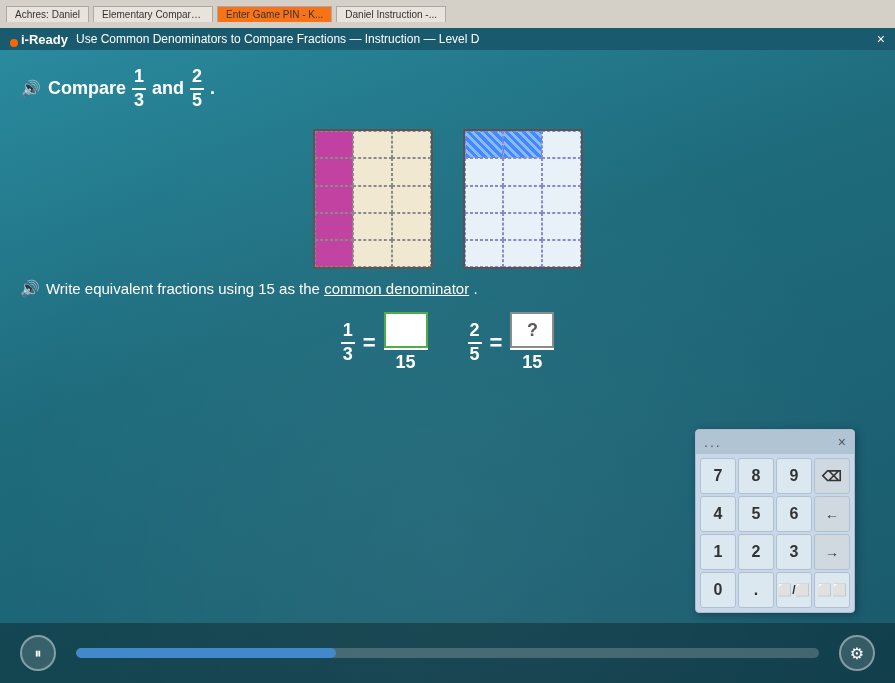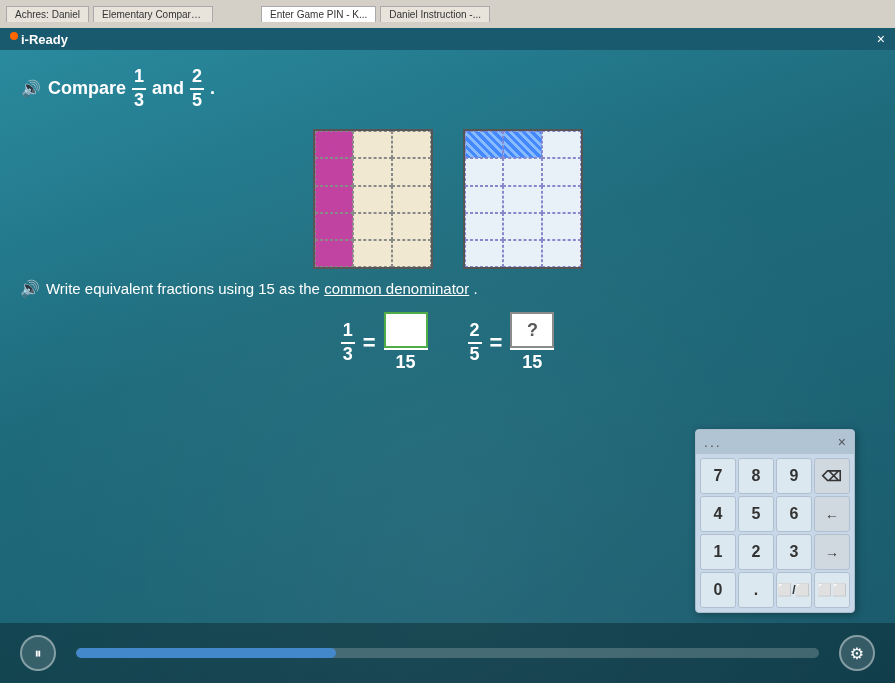--- a/index.html
+++ b/index.html
@@ -27,43 +27,42 @@
       padding: 2px 8px;
       border: 1px solid #aaa;
       border-bottom: none;
       font-size: 10px;
       white-space: nowrap;
       overflow: hidden;
       max-width: 120px;
       text-overflow: ellipsis;
     }
     .browser-tab.active {
-      background: #ffffff;
-      margin-left: 44px;
+      background: #f97316;
     }
 
     
     .title-bar {
       height: 22px;
       background: #1a5a6e;
       display: flex;
       align-items: center;
       justify-content: space-between;
       padding: 0 10px;
       font-size: 12px;
       color: #fff;
     }
     .title-bar-left {
       display: flex;
       align-items: center;
       gap: 8px;
     }
     .iready-logo {
       display: flex;
-      align-items: flex-start;
+      align-items: flex-end;
       gap: 3px;
       font-weight: bold;
       font-size: 13px;
       color: #fff;
     }
     .iready-logo .dot {
       width: 8px;
       height: 8px;
       background: #ff6600;
       border-radius: 50%;
@@ -411,20 +410,21 @@
   <div class="browser-tab active">Enter Game PIN - K...</div>
   <div class="browser-tab">Daniel Instruction -...</div>
 </div>
 
 <div class="title-bar">
   <div class="title-bar-left">
     <div class="iready-logo">
       <div class="dot"></div>
       <span>i-Ready</span>
     </div>
+    <span class="title-text">Use Common Denominators to Compare Fractions — Instruction — Level D</span>
   </div>
   <span class="close-x">×</span>
 </div>
 
 <div class="main-area">
 
   <div class="compare-section">
     <span class="speaker-icon spk">🔊</span>
     <div class="compare-text">
       <span>Compare</span>

